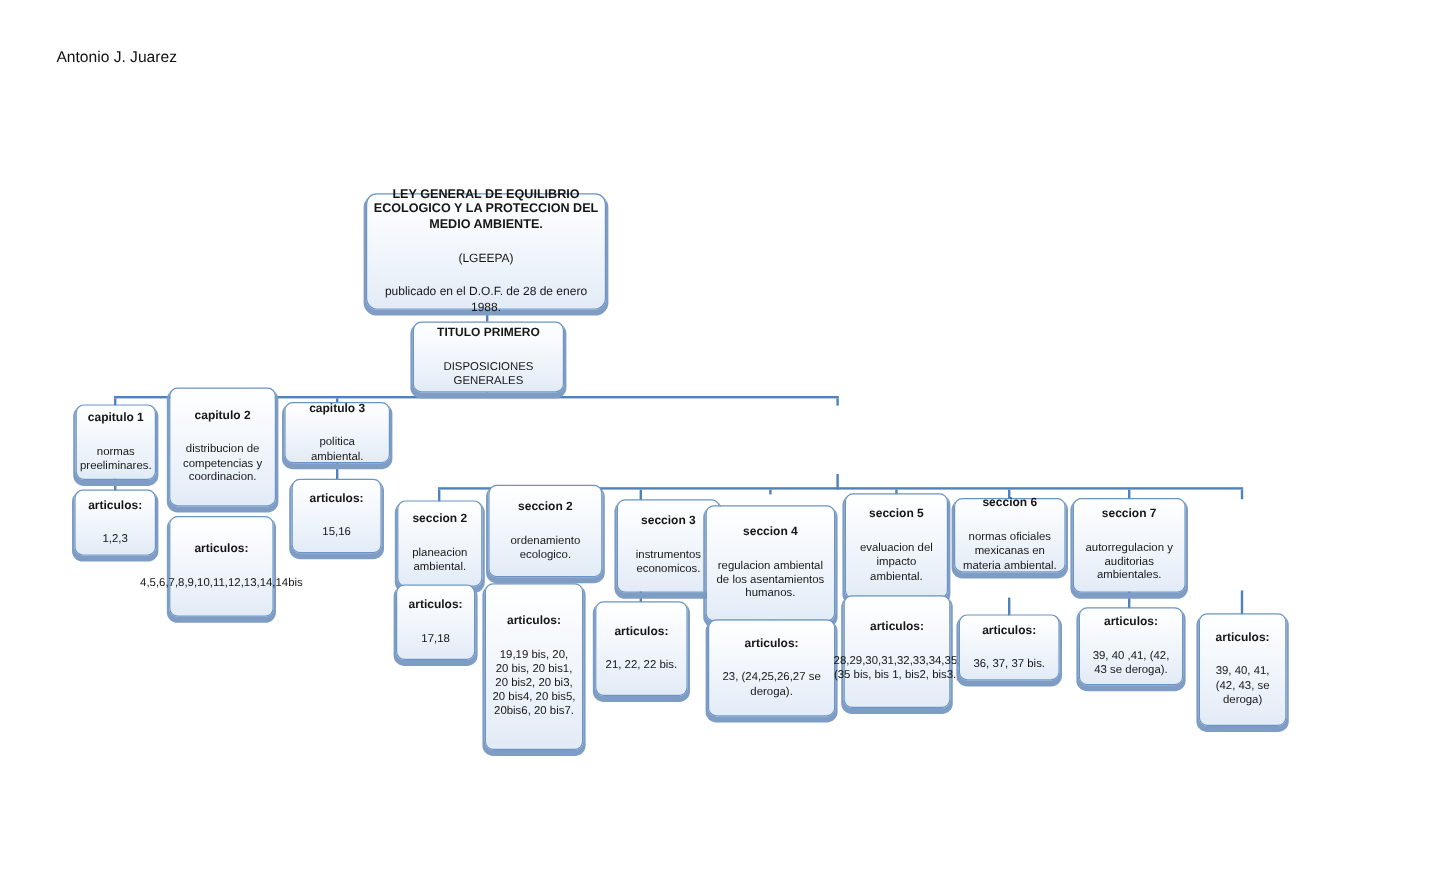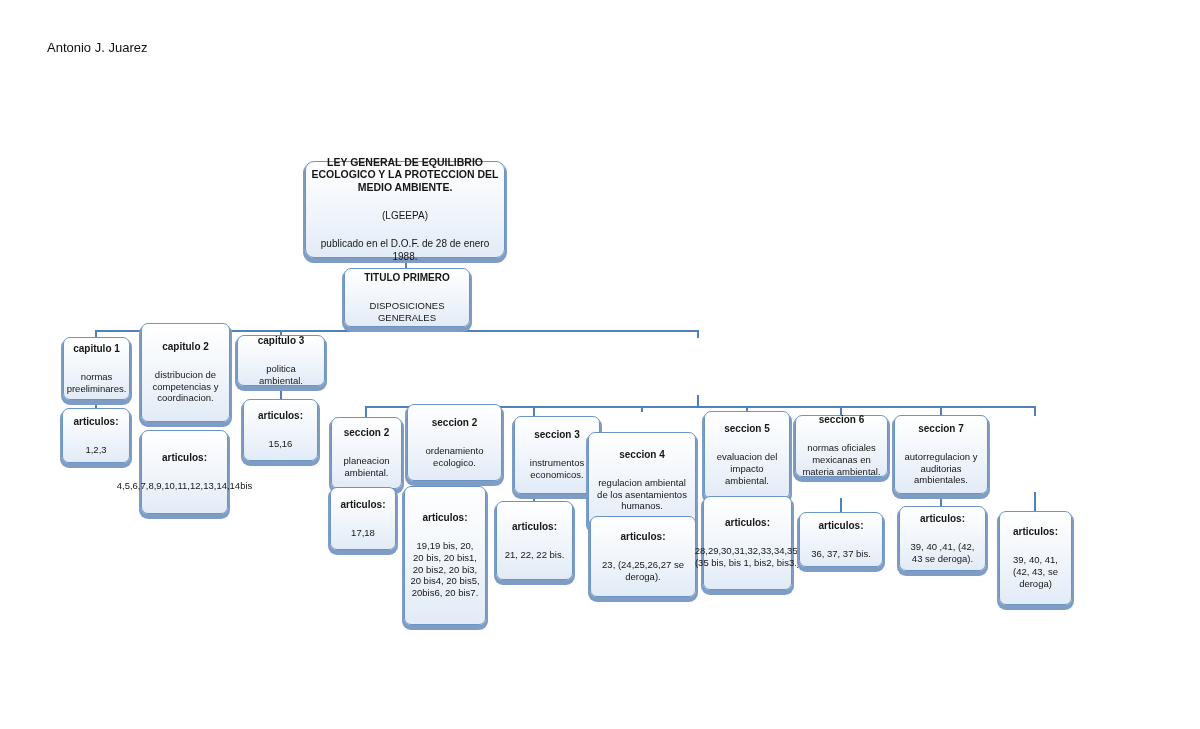--- a/index.html
+++ b/index.html
@@ -97,21 +97,21 @@
     <div class="node-body">planeacion ambiental.</div>
   </div>
   <div class="node" style="left:407px;top:404px;width:95px;height:77px">
     <div class="node-title">seccion 2</div>
     <div class="node-body">ordenamiento ecologico.</div>
   </div>
   <div class="node" style="left:514px;top:416px;width:86px;height:78px">
     <div class="node-title">seccion 3</div>
     <div class="node-body">instrumentos economicos.</div>
   </div>
-  <div class="node" style="left:588px;top:432px;width:108px;height:97px">
+  <div class="node" style="left:588px;top:421px;width:108px;height:97px">
     <div class="node-title">seccion 4</div>
     <div class="node-body">regulacion ambiental de los asentamientos humanos.</div>
   </div>
   <div class="node" style="left:704px;top:411px;width:86px;height:88px">
     <div class="node-title">seccion 5</div>
     <div class="node-body">evaluacion del impacto ambiental.</div>
   </div>
   <div class="node" style="left:795px;top:415px;width:93px;height:62px">
     <div class="node-title">seccion 6</div>
     <div class="node-body">normas oficiales mexicanas en materia ambiental.</div>

